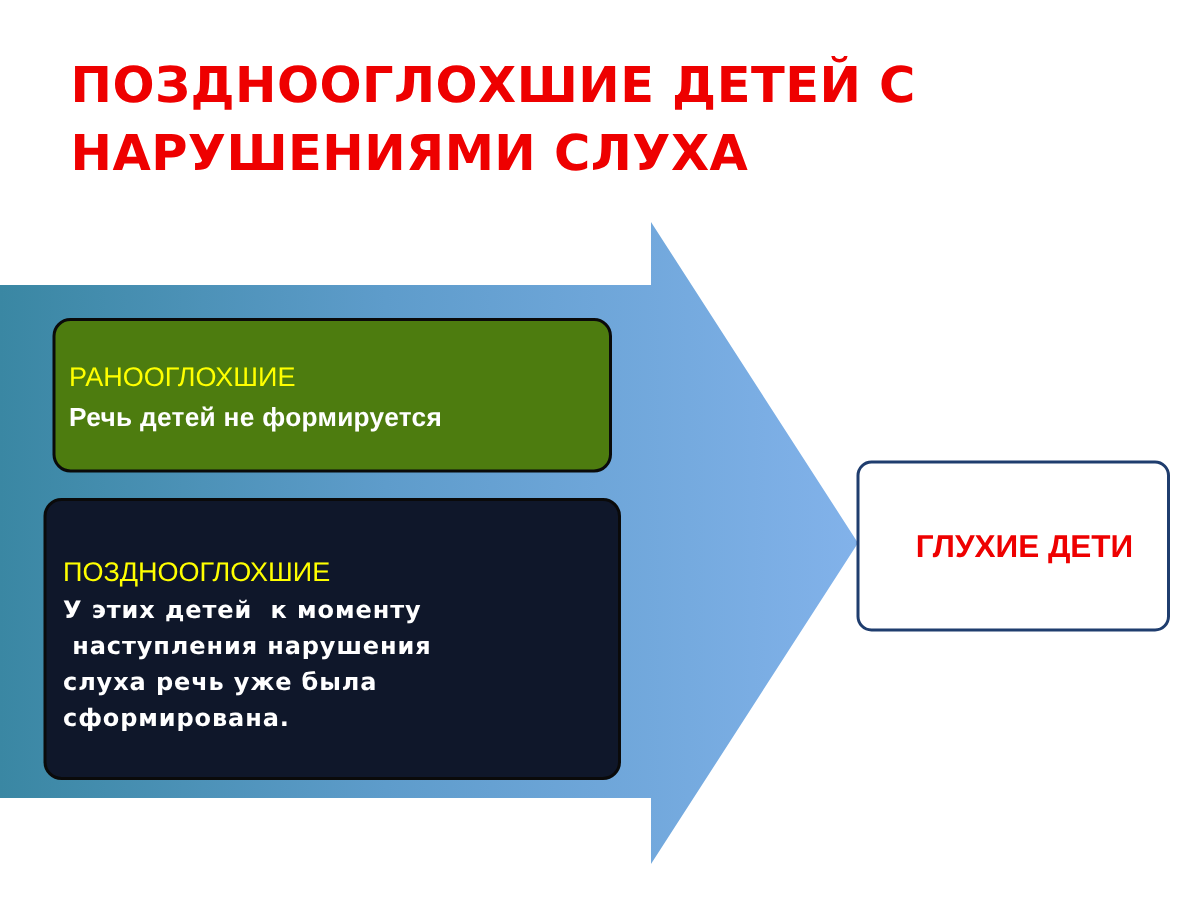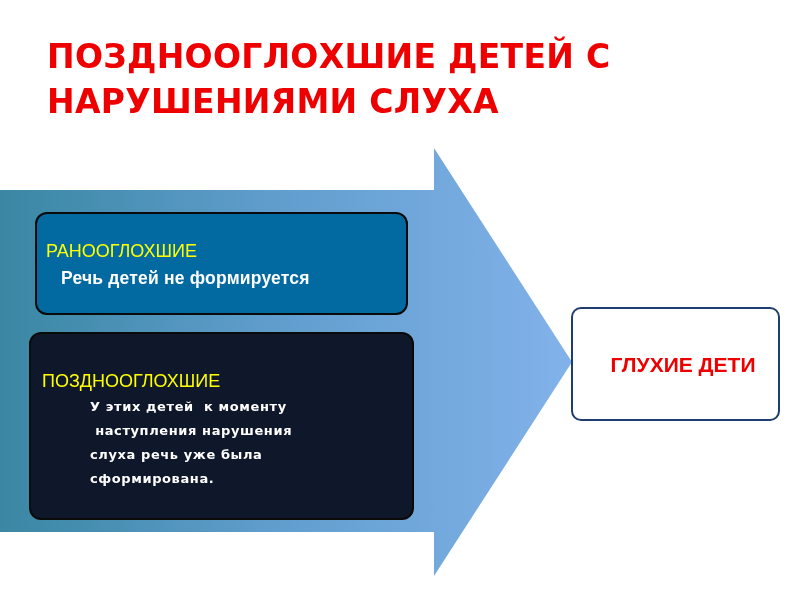--- a/index.html
+++ b/index.html
@@ -1,27 +1,27 @@
 <!DOCTYPE html>
 <html><head>
 <meta charset="utf-8">
 <style>
   html, body { margin: 0; padding: 0; }
   body { width: 800px; height: 600px; background: #ffffff; position: relative; overflow: hidden; font-family: "DejaVu Sans", sans-serif; }
   .title { position: absolute; left: 47px; top: 34px; width: 700px; color: #ee0000; font-family: "DejaVu Sans", sans-serif; font-weight: bold; font-size: 33px; line-height: 45px; letter-spacing: 0.3px; }
   .arrow { position: absolute; left: 0; top: 0; width: 800px; height: 600px; }
   .card { position: absolute; border: 2px solid #0a0a0a; border-radius: 12px; box-sizing: border-box; }
-  .card1 { left: 35px; top: 212px; width: 373px; height: 103px; background: #0369a1; }
+  .card1 { left: 35px; top: 212px; width: 373px; height: 103px; background: #4d7c0f; }
   .card2 { left: 29px; top: 332px; width: 385px; height: 188px; background: #0f172a; }
   .card-head { position: absolute; color: #ffff00; font-family: "Liberation Sans", sans-serif; font-size: 18px; }
   .card1 .card-head { left: 9px; top: 27px; }
   .card2 .card-head { left: 11px; top: 37px; }
   .card-body { position: absolute; color: #ffffff; font-family: "Liberation Sans", sans-serif; font-weight: bold; font-size: 17.5px; }
-  .card1 .card-body { left: 9px; top: 54px; letter-spacing: 0.2px; margin-left: 15px; }
-  .card2 .card-body { left: 11px; top: 61px; font-family: "DejaVu Sans", sans-serif; font-size: 13px; line-height: 24px; white-space: pre; letter-spacing: 0.6px; margin-left: 48px; }
+  .card1 .card-body { left: 9px; top: 54px; letter-spacing: 0.2px; }
+  .card2 .card-body { left: 11px; top: 61px; font-family: "DejaVu Sans", sans-serif; font-size: 16px; line-height: 24px; white-space: pre; letter-spacing: 0.6px; }
   .result { position: absolute; left: 571px; top: 307px; width: 209px; height: 114px; border: 2px solid #1f3d6e; border-radius: 10px; background: #ffffff; box-sizing: border-box; }
   .result-label { position: absolute; left: 0; right: 0; top: 44px; text-align: center; color: #ee0000; font-family: "Liberation Sans", sans-serif; font-weight: bold; font-size: 21px; padding-left: 15px; }
 </style>
 </head>
 <body>
 
 <div class="title">ПОЗДНООГЛОХШИЕ ДЕТЕЙ С НАРУШЕНИЯМИ СЛУХА</div>
 
 <svg class="arrow" viewBox="0 0 800 600" xmlns="http://www.w3.org/2000/svg">
   <defs>

